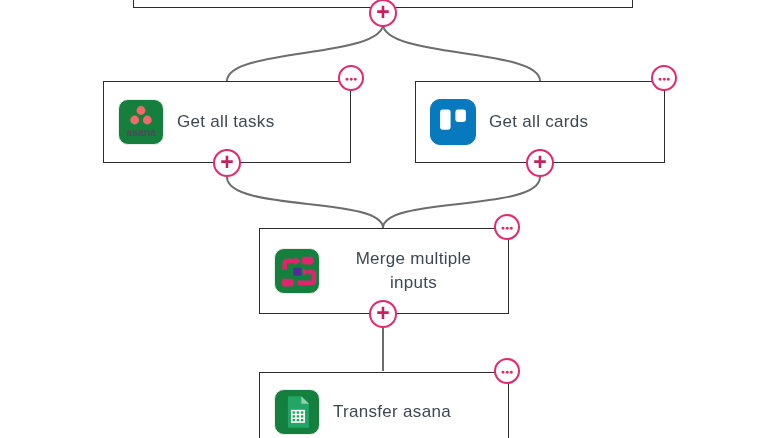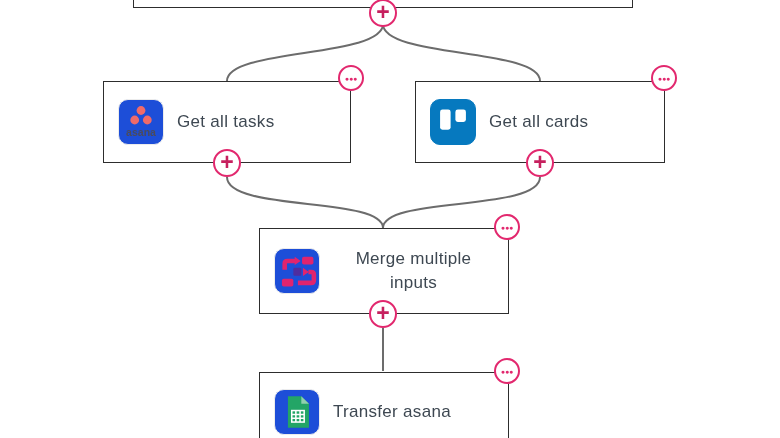--- a/index.html
+++ b/index.html
@@ -16,21 +16,21 @@
   .wires path{stroke:var(--connector);stroke-width:2;fill:none;}
   .node{position:absolute;z-index:2;background:#fff;border:1.5px solid var(--box-border);
         display:flex;align-items:center;gap:13px;padding:0 14px;cursor:pointer;}
   .node-label{font-size:17px;color:var(--label-text);letter-spacing:.3px;line-height:1.4;}
   .node-top{left:133px;top:-42px;width:500px;height:50px;}
   .node-tasks{left:103px;top:81px;width:248px;height:82px;}
   .node-cards{left:415px;top:81px;width:250px;height:82px;}
   .node-merge{left:259px;top:228px;width:250px;height:86px;}
   .node-merge .node-label{flex:1;text-align:center;max-width:164px;margin:0 auto;}
   .node-transfer{left:259px;top:372px;width:250px;height:80px;}
-  .app-icon{width:46px;height:46px;border-radius:10px;background:#1d4ed8;border:1px solid var(--icon-border);
+  .app-icon{width:46px;height:46px;border-radius:10px;background:#15803d;border:1px solid var(--icon-border);
             display:flex;align-items:center;justify-content:center;flex:0 0 auto;}
   .app-icon.trello{background:var(--trello-blue);border-color:var(--trello-blue);}
   .pill{position:absolute;z-index:3;background:#fff;border:2px solid var(--accent-pink);border-radius:50%;
         display:flex;align-items:center;justify-content:center;cursor:pointer;}
   .plus-btn{width:28px;height:28px;}
   .plus-btn span{color:var(--plus-pink);font-size:23px;font-weight:700;line-height:1;margin-top:-2px;}
   .menu-btn{width:26px;height:26px;}
   .menu-btn span{color:var(--accent-pink);font-size:7px;letter-spacing:0;font-weight:bold;line-height:1;}
   
   .f-coral{fill:var(--asana-coral);} .f-asana-t{fill:var(--asana-text);font-size:10.5px;font-weight:bold;}

